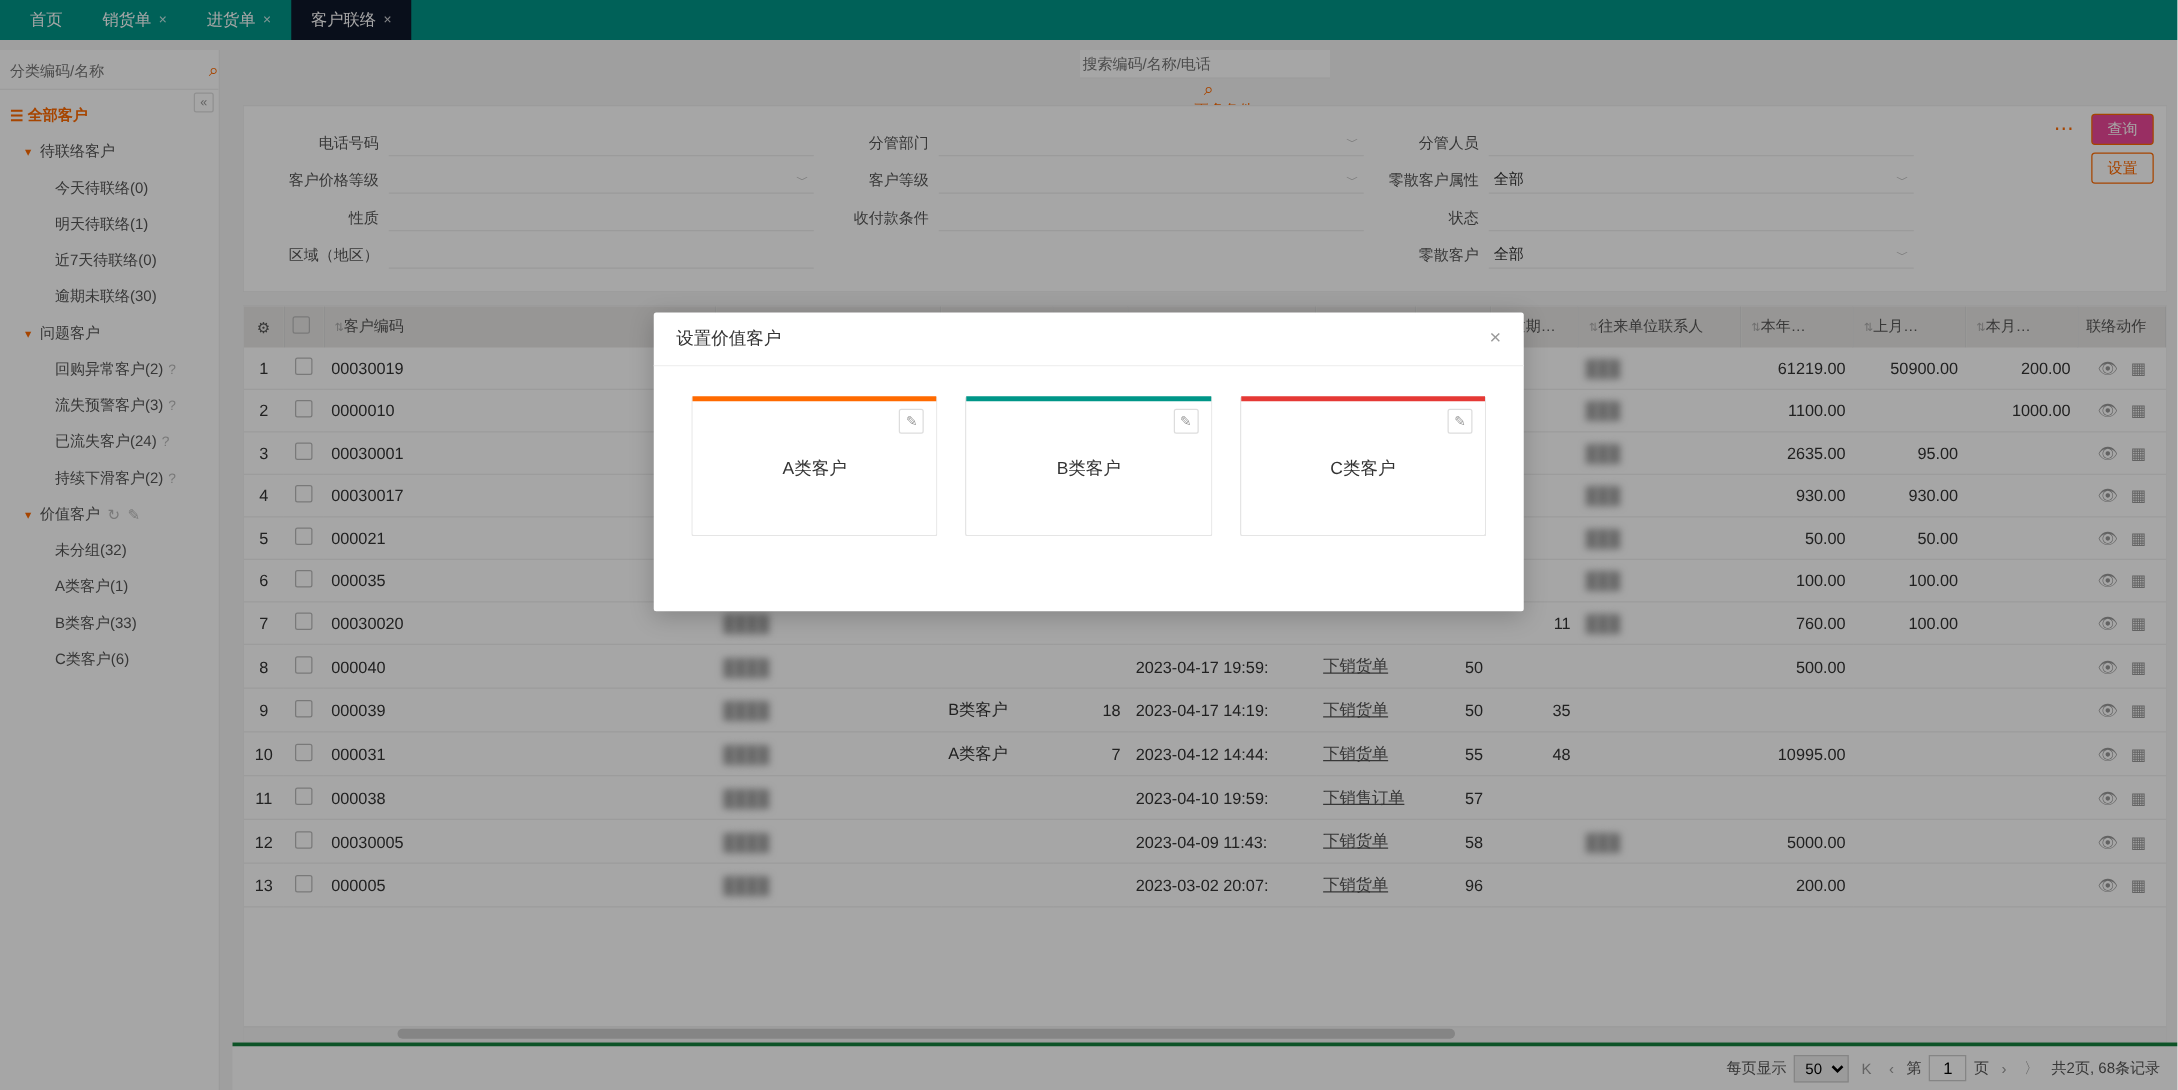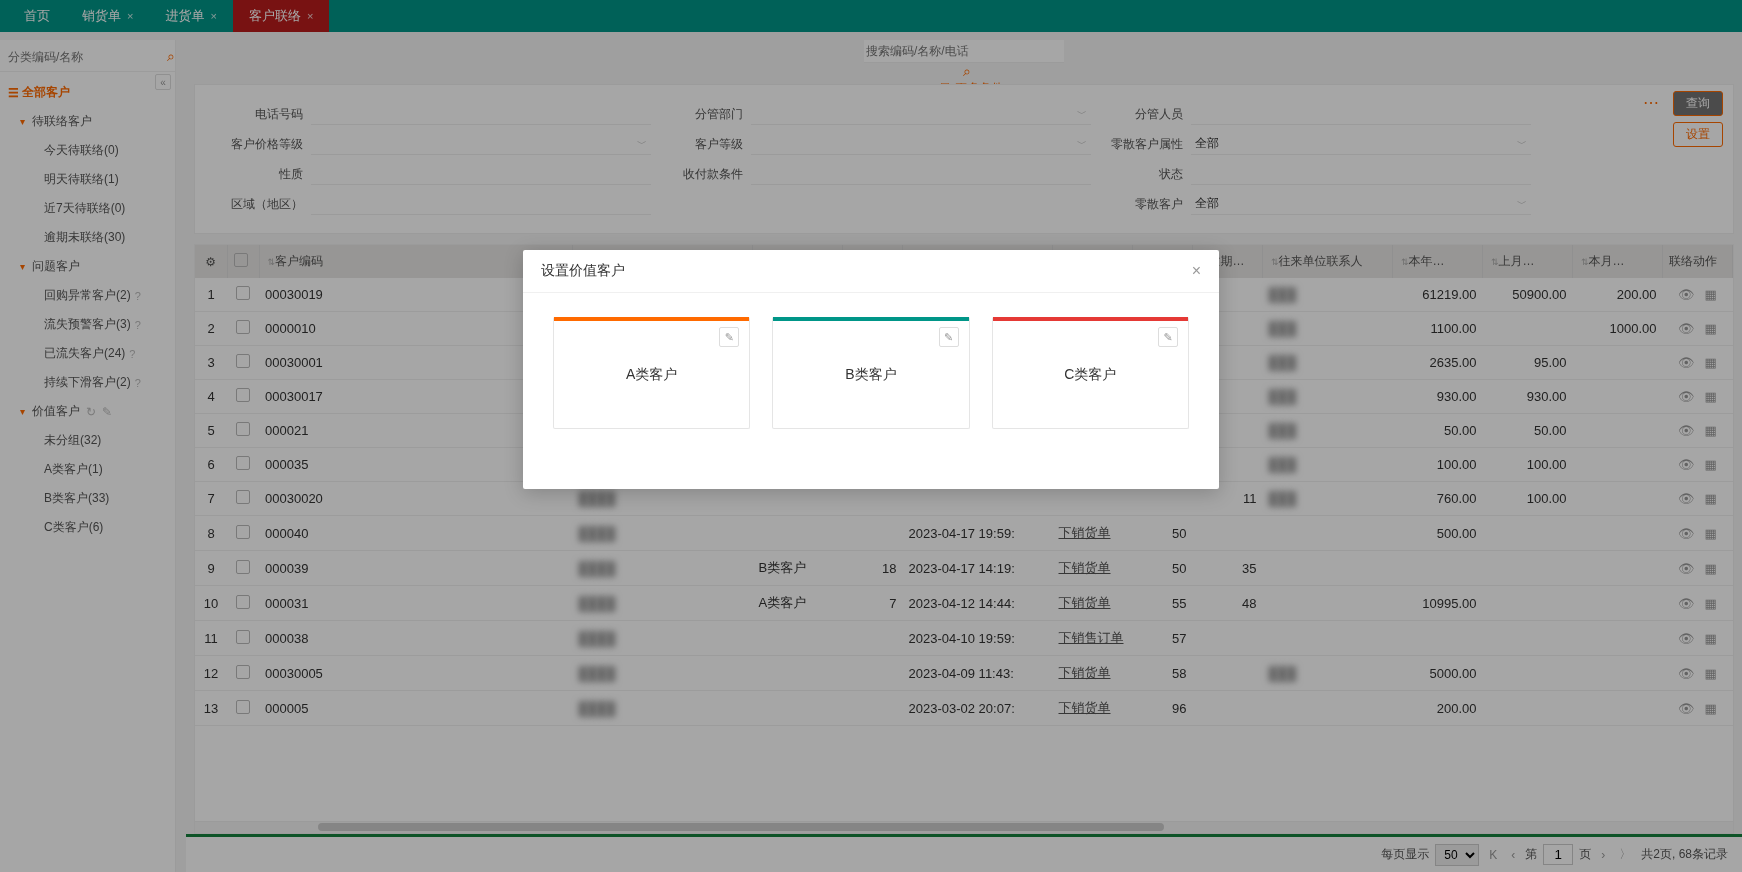--- a/index.html
+++ b/index.html
@@ -2,21 +2,21 @@
 <html><head>
 <meta charset="utf-8">
 <style>
 * { box-sizing: border-box; margin: 0; padding: 0; }
 html, body { height: 100%; font-family: "Microsoft YaHei", Arial, sans-serif; font-size: 13px; color: #333; background: #f5f5f5; overflow: hidden; }
 body { width: 1742px; height: 872px; position: relative; }
 
 
 .topbar { background: #009688; color: #fff; display: flex; align-items: center; height: 32px; padding: 0 8px; }
 .topbar .tab { padding: 0 16px; height: 32px; display: flex; align-items: center; cursor: pointer; position: relative; }
-.topbar .tab.active { background: #b91c1c; align-items: center; }
+.topbar .tab.active { background: #0f172a; align-items: center; }
 .topbar .close-x { margin-left: 6px; font-size: 11px; opacity: .8; }
 
 .main { position: absolute; top: 40px; bottom: 0; left: 0; right: 0; display: flex; }
 
 
 .sidebar { width: 176px; background: #fff; border-right: 1px solid #eee; padding: 8px 0; overflow-y: auto; position: relative; }
 .side-search { display: flex; align-items: center; border-bottom: 1px solid #f0f0f0; padding: 0 8px 6px; }
 .side-search input { border: none; outline: none; flex: 1; font-size: 12px; color: #999; }
 .side-search .icon { color: #ff6a00; font-size: 14px; margin-left: 4px; }
 .collapse-btn { position: absolute; top: 34px; right: 4px; width: 16px; height: 16px; border: 1px solid #ddd; border-radius: 2px; display: flex; align-items: center; justify-content: center; font-size: 10px; color: #999; background: #fff; cursor: pointer; }
@@ -47,21 +47,21 @@
 
 .filters { background: #fff; border: 1px solid #eee; margin: 0 8px; padding: 10px 16px; position: relative; }
 .filters .row { display: flex; margin: 8px 0; }
 .filters .field { display: flex; align-items: center; width: 440px; }
 .filters .field .label { width: 100px; text-align: right; font-size: 12px; color: #555; padding-right: 8px; }
 .filters .field .value { flex: 1; border-bottom: 1px solid #eee; height: 22px; display: flex; align-items: center; justify-content: space-between; font-size: 12px; color: #333; padding: 0 4px; }
 .filters .field .dd { color: #bbb; font-size: 10px; }
 .filters .btns { position: absolute; top: 6px; right: 10px; display: flex; flex-direction: column; gap: 6px; }
 .filters .btns .more-dots { color: #ff6a00; font-size: 16px; margin-right: 6px; align-self: flex-end; cursor: pointer; position: absolute; right: 58px; top: 2px; }
 .filters .btn { border: 1px solid #ff6a00; border-radius: 3px; padding: 3px 12px; font-size: 12px; text-align: center; cursor: pointer; min-width: 48px; }
-.filters .btn.primary { background: #737373; color: #fff; }
+.filters .btn.primary { background: #ec4899; color: #fff; }
 .filters .btn.secondary { background: #fff; color: #ff6a00; }
 
 
 .table-wrap { flex: 1; margin: 10px 8px 0; background: #fff; border: 1px solid #eee; overflow: hidden; display: flex; flex-direction: column; }
 .table-scroll { flex: 1; overflow: auto; }
 table { border-collapse: collapse; width: 100%; }
 thead th { background: #e9e7e5; color: #555; font-weight: normal; font-size: 12px; padding: 8px 6px; border-right: 1px solid #ddd; white-space: nowrap; text-align: left; position: sticky; top: 0; }
 thead th .sort { font-size: 9px; color: #aaa; margin-left: 2px; }
 tbody td { border-bottom: 1px solid #f0f0f0; padding: 8px 6px; font-size: 13px; white-space: nowrap; }
 tbody td.num { text-align: right; }

